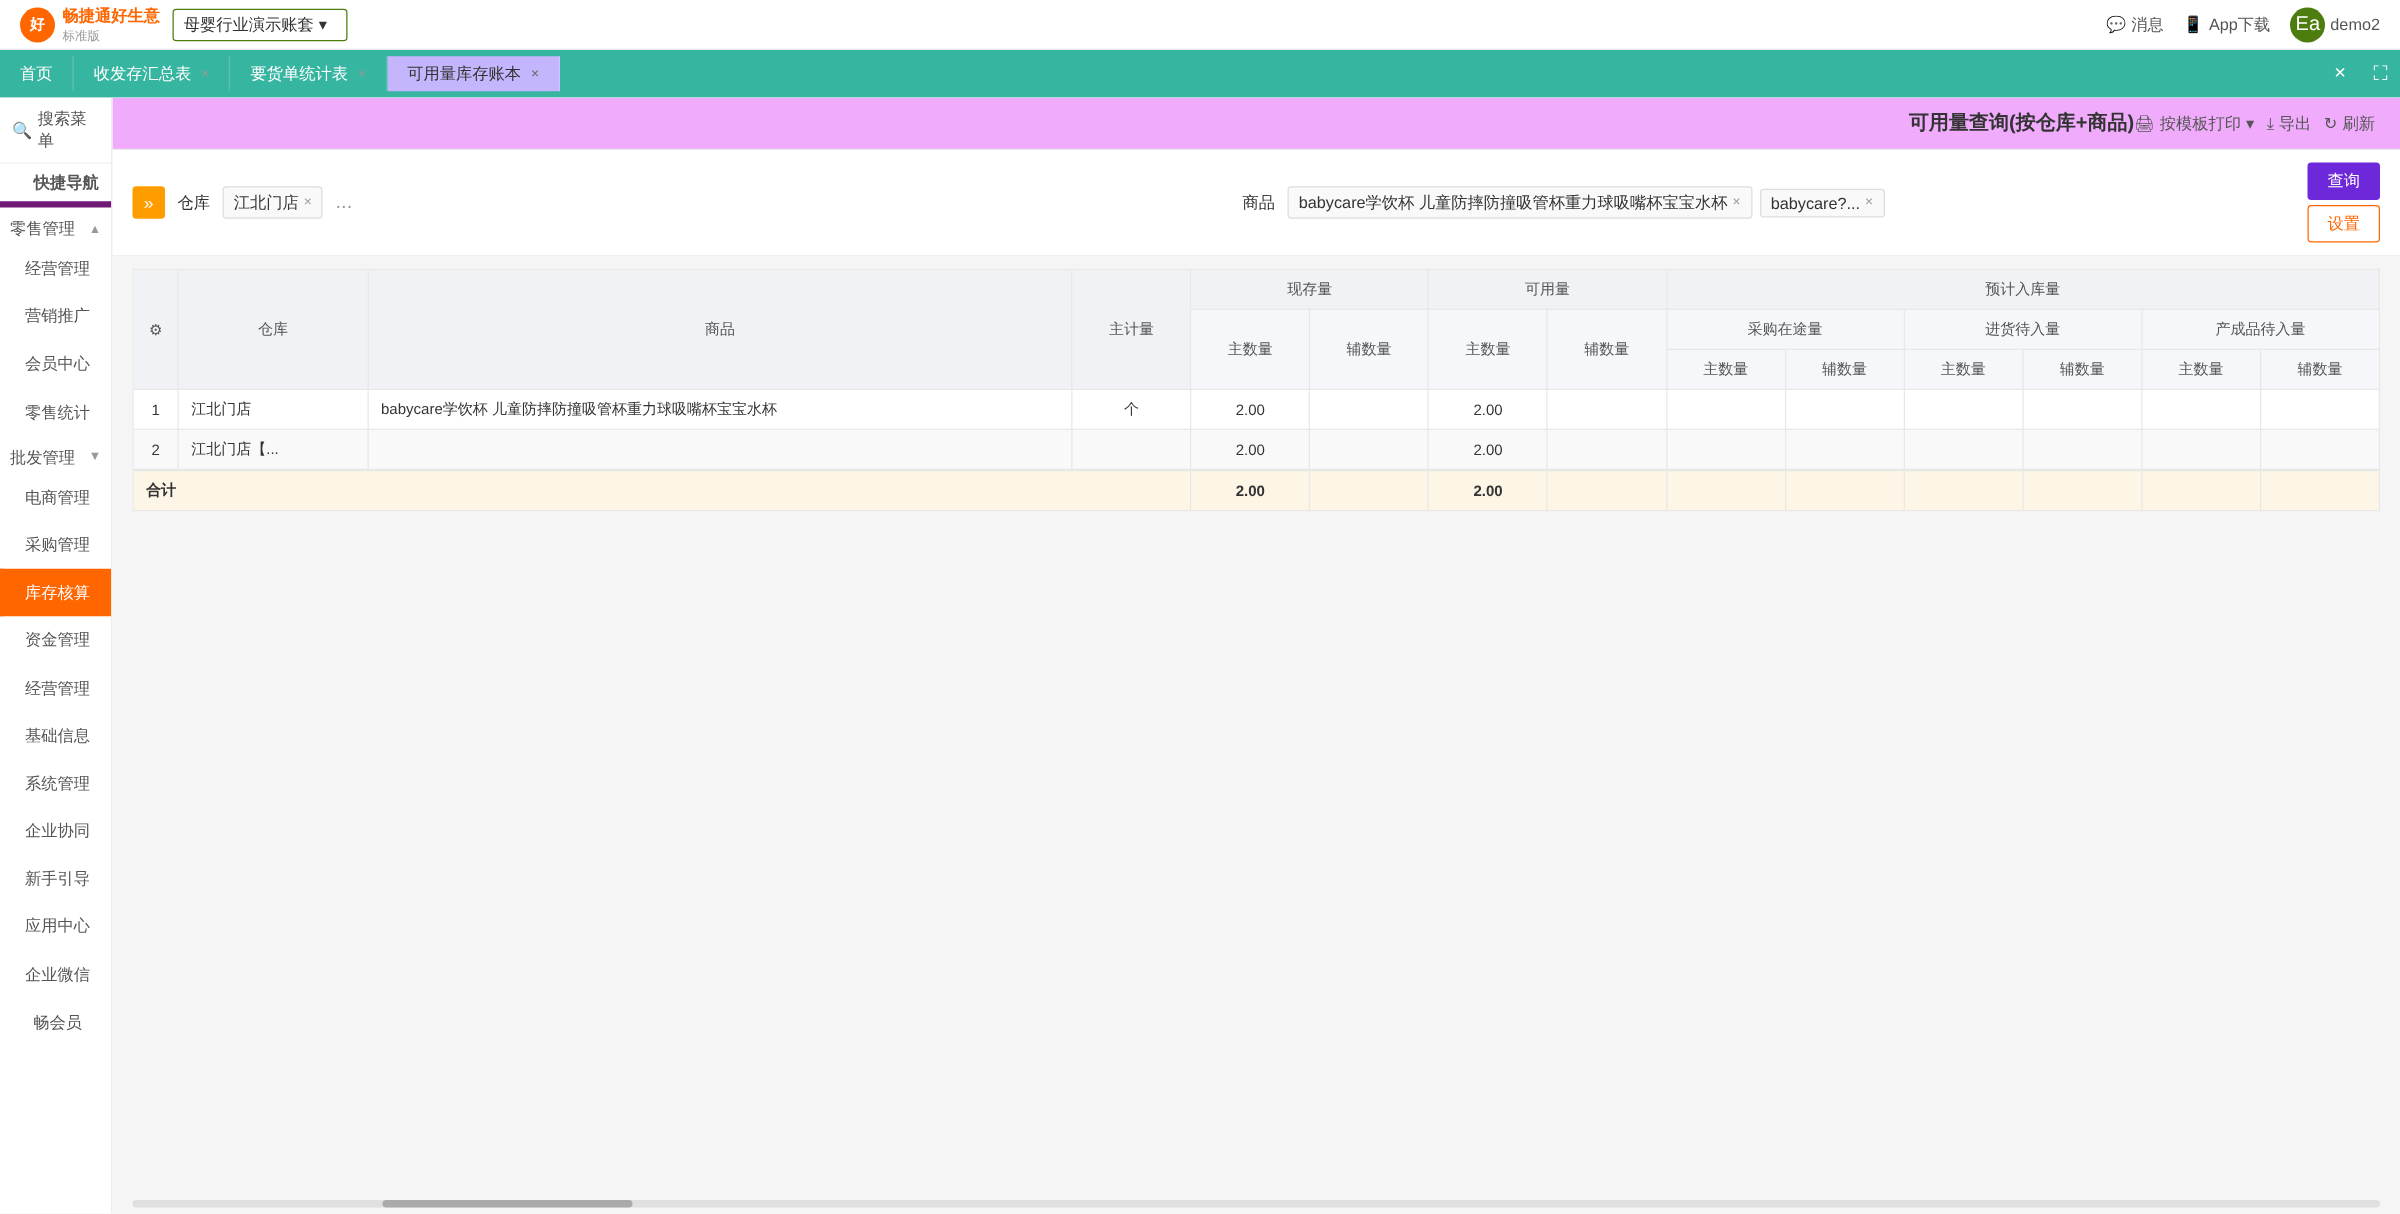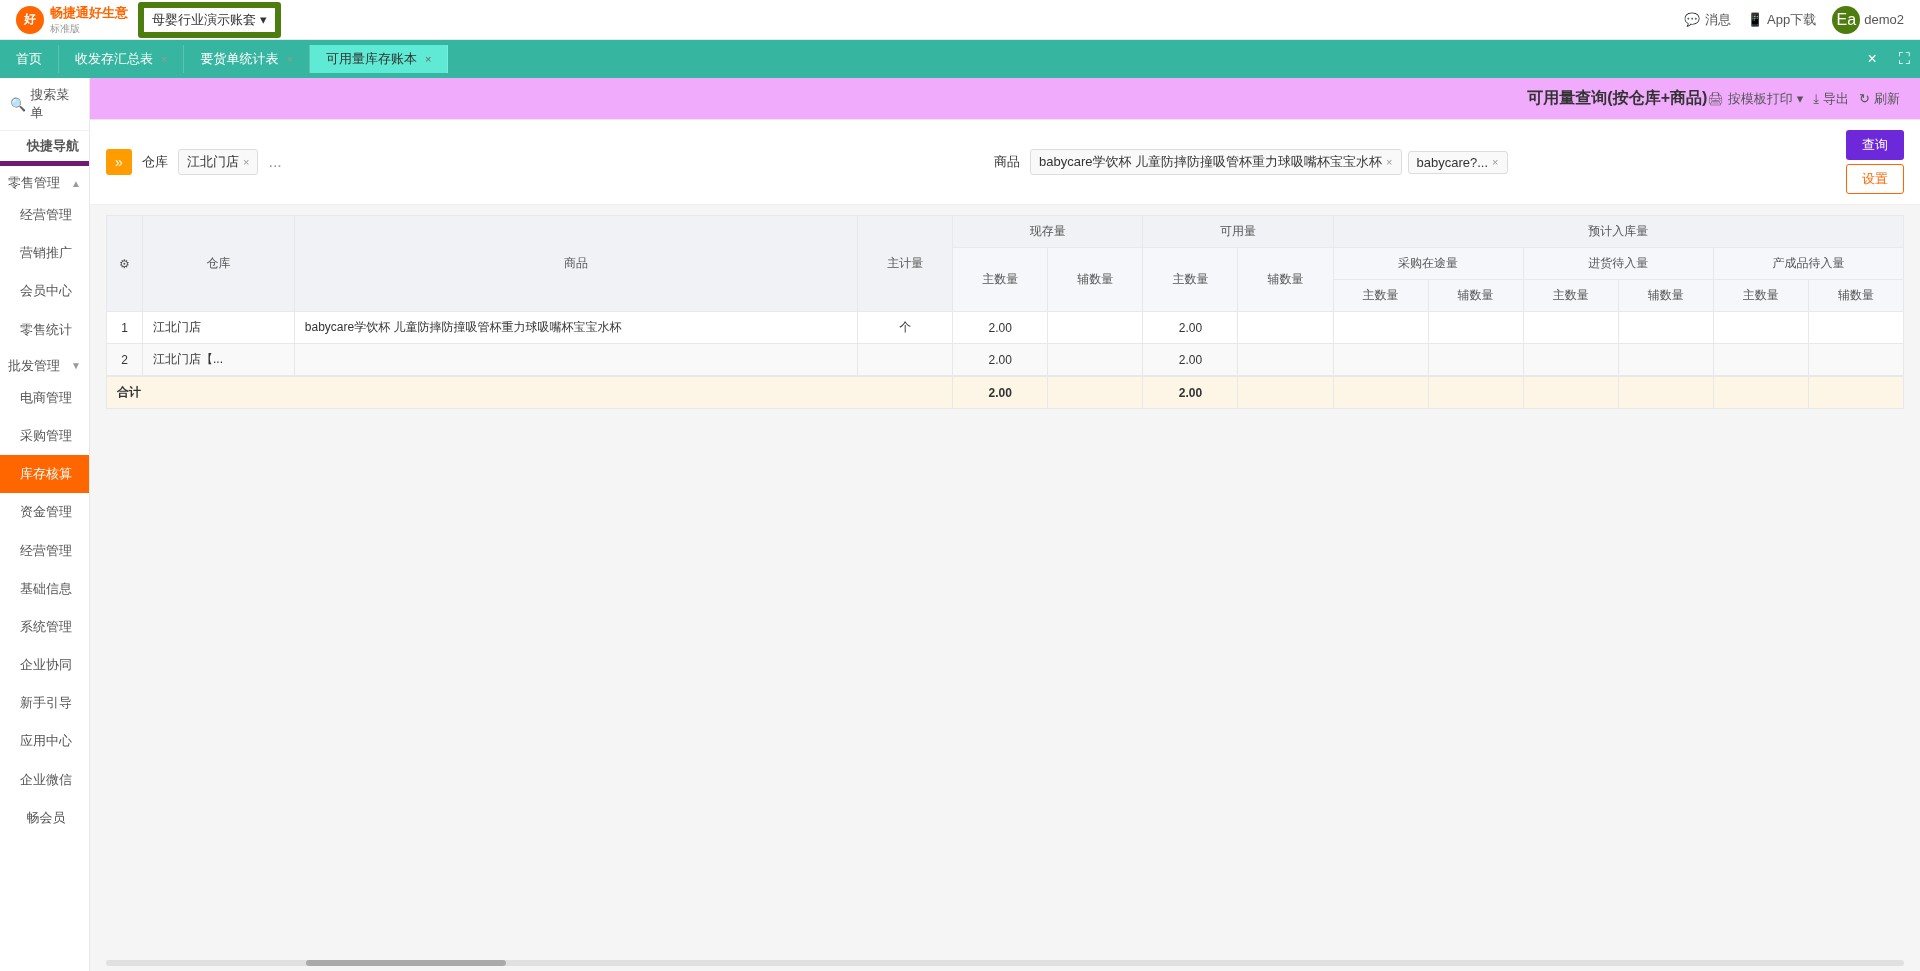--- a/index.html
+++ b/index.html
@@ -11,21 +11,21 @@
       background: #fff;
       display: flex;
       align-items: center;
       padding: 0 16px;
       border-bottom: 1px solid #e8e8e8;
       justify-content: space-between;
     }
     .top-bar-left { display: flex; align-items: center; gap: 10px; }
     .logo-area { display: flex; align-items: center; gap: 6px; }
     .logo-icon { width: 28px; height: 28px; background: #ff6600; border-radius: 50%; display: flex; align-items: center; justify-content: center; color: #fff; font-size: 12px; font-weight: bold; }
-    .store-select { display: flex; align-items: center; gap: 4px; border: 6px solid #4d7c0f; border-radius: 3px; padding: 3px 8px; background: #fff; cursor: pointer; color: #333; font-size: 12px; min-width: 140px; }
+    .store-select { display: flex; align-items: center; gap: 4px; border: 1px solid #4d7c0f; border-radius: 3px; padding: 3px 8px; background: #fff; cursor: pointer; color: #333; font-size: 12px; min-width: 140px; }
     .top-bar-right { display: flex; align-items: center; gap: 16px; }
     .top-bar-action { display: flex; align-items: center; gap: 4px; color: #555; font-size: 12px; cursor: pointer; }
     .user-avatar { width: 28px; height: 28px; border-radius: 50%; background: #4d7c0f; display: flex; align-items: center; justify-content: center; color: #fff; font-size: 16px; }
 
     
     .nav-tabs {
       height: 38px;
       background: #36b5a0;
       display: flex;
       align-items: center;
@@ -36,21 +36,21 @@
       display: flex;
       align-items: center;
       padding: 0 16px;
       color: #fff;
       font-size: 13px;
       cursor: pointer;
       border-right: 1px solid rgba(255,255,255,0.2);
       gap: 6px;
       white-space: nowrap;
     }
-    .nav-tab.active { background: #5eead4; color: #333; }
+    .nav-tab.active { background: #c4b5fd; color: #333; }
     .nav-tab .close-x { color: #999; font-size: 11px; cursor: pointer; margin-left: 2px; }
     .nav-tab.active .close-x { color: #666; }
     .nav-tab-close-all { margin-left: auto; padding: 0 12px; color: #fff; cursor: pointer; font-size: 16px; }
     .nav-tab-expand { padding: 0 10px; color: #fff; cursor: pointer; font-size: 16px; }
 
     
     .main-layout { display: flex; flex: 1; overflow: hidden; }
 
     
     .sidebar {

